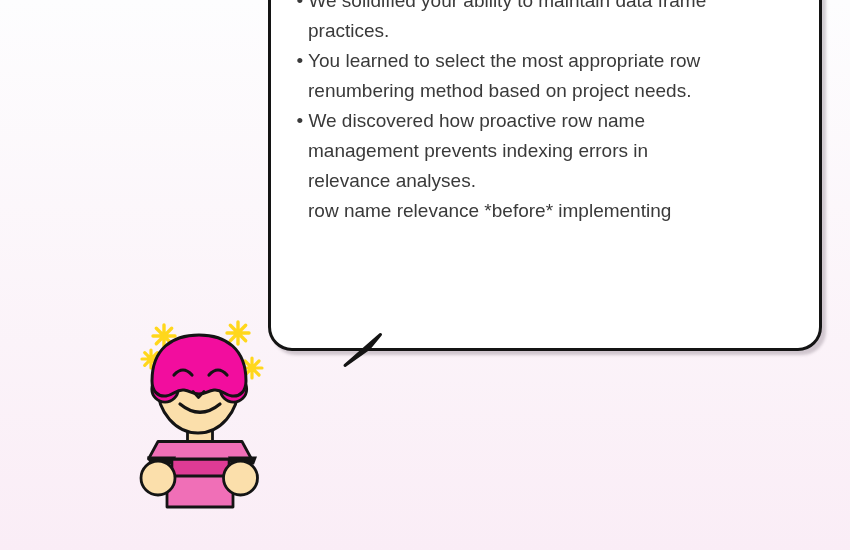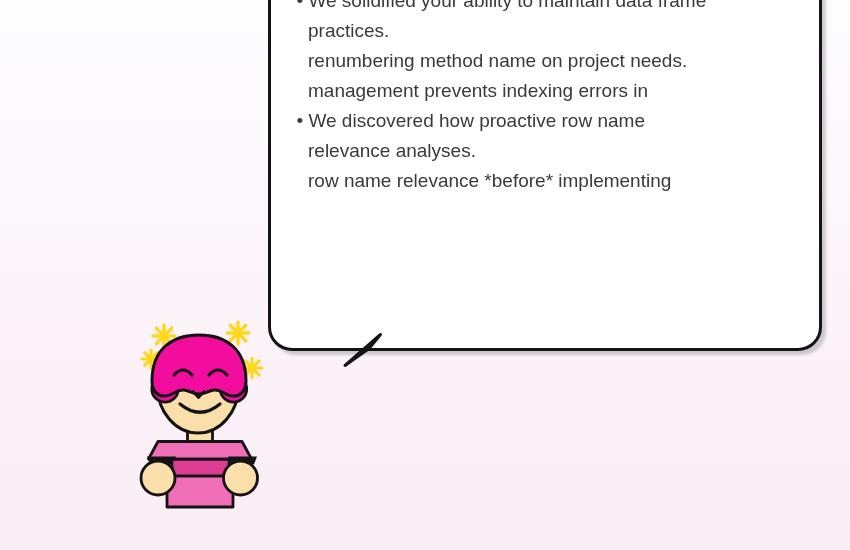--- a/index.html
+++ b/index.html
@@ -34,23 +34,24 @@
 </style>
 </head>
 <body>
 
 <div class="stage" style="background: linear-gradient(rgb(253, 253, 254), rgb(250, 237, 246));">
 
   <div class="bubble" style="background: rgb(255, 255, 255); border-color: rgb(20, 20, 20);">
     <div class="bubble-text" style="color: rgb(58, 58, 58);">
         <div class="line first">• We solidified your ability to maintain data frame</div>
         <div class="line">practices.</div>
-        <div class="line">renumbering method name on project needs.</div>
+        <div class="line first">• You learned to select the most appropriate row</div>
+        <div class="line">renumbering method based on project needs.</div>
+        <div class="line first">• We discovered how proactive row name</div>
         <div class="line">management prevents indexing errors in</div>
-        <div class="line first">• We discovered how proactive row name</div>
         <div class="line">relevance analyses.</div>
         <div class="line">row name relevance *before* implementing</div>
       </div>
   </div>
 
   <svg class="overlay" width="850" height="550" viewBox="0 0 850 550">
 
     <polygon points="345,365.5 380.5,334.5 369,348.5" stroke-width="3" stroke-linejoin="round" stroke-linecap="round" fill="#FFFFFF" stroke="#141414"></polygon>
 
     <g stroke-linecap="round" stroke-linejoin="round">

